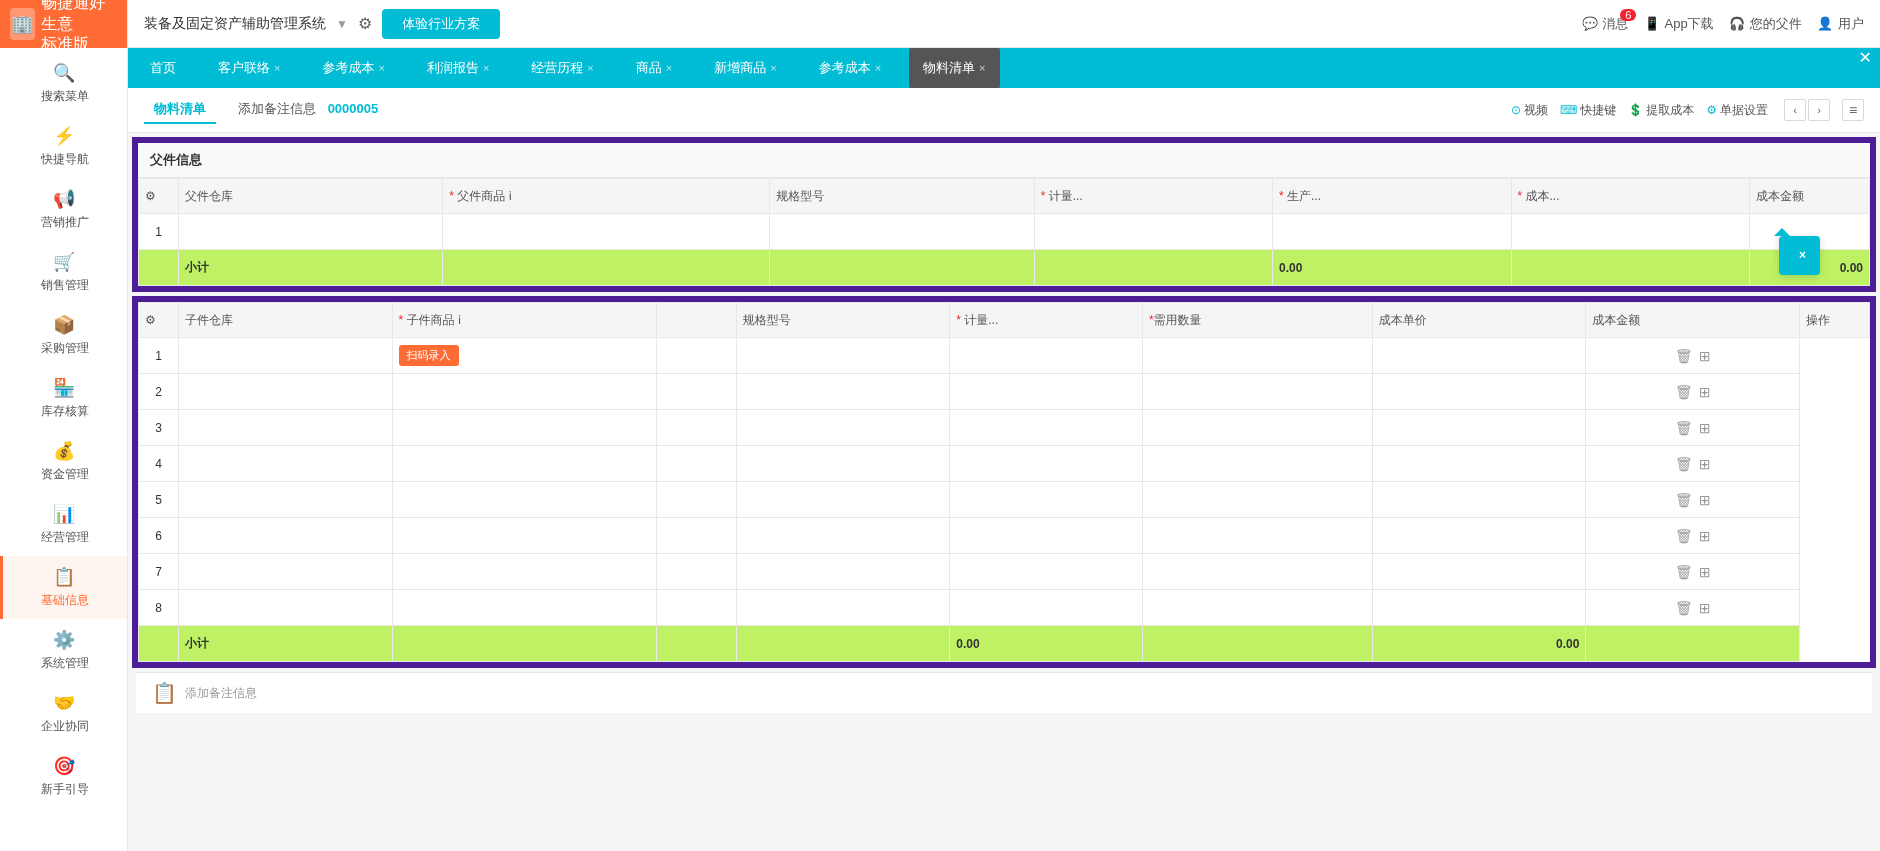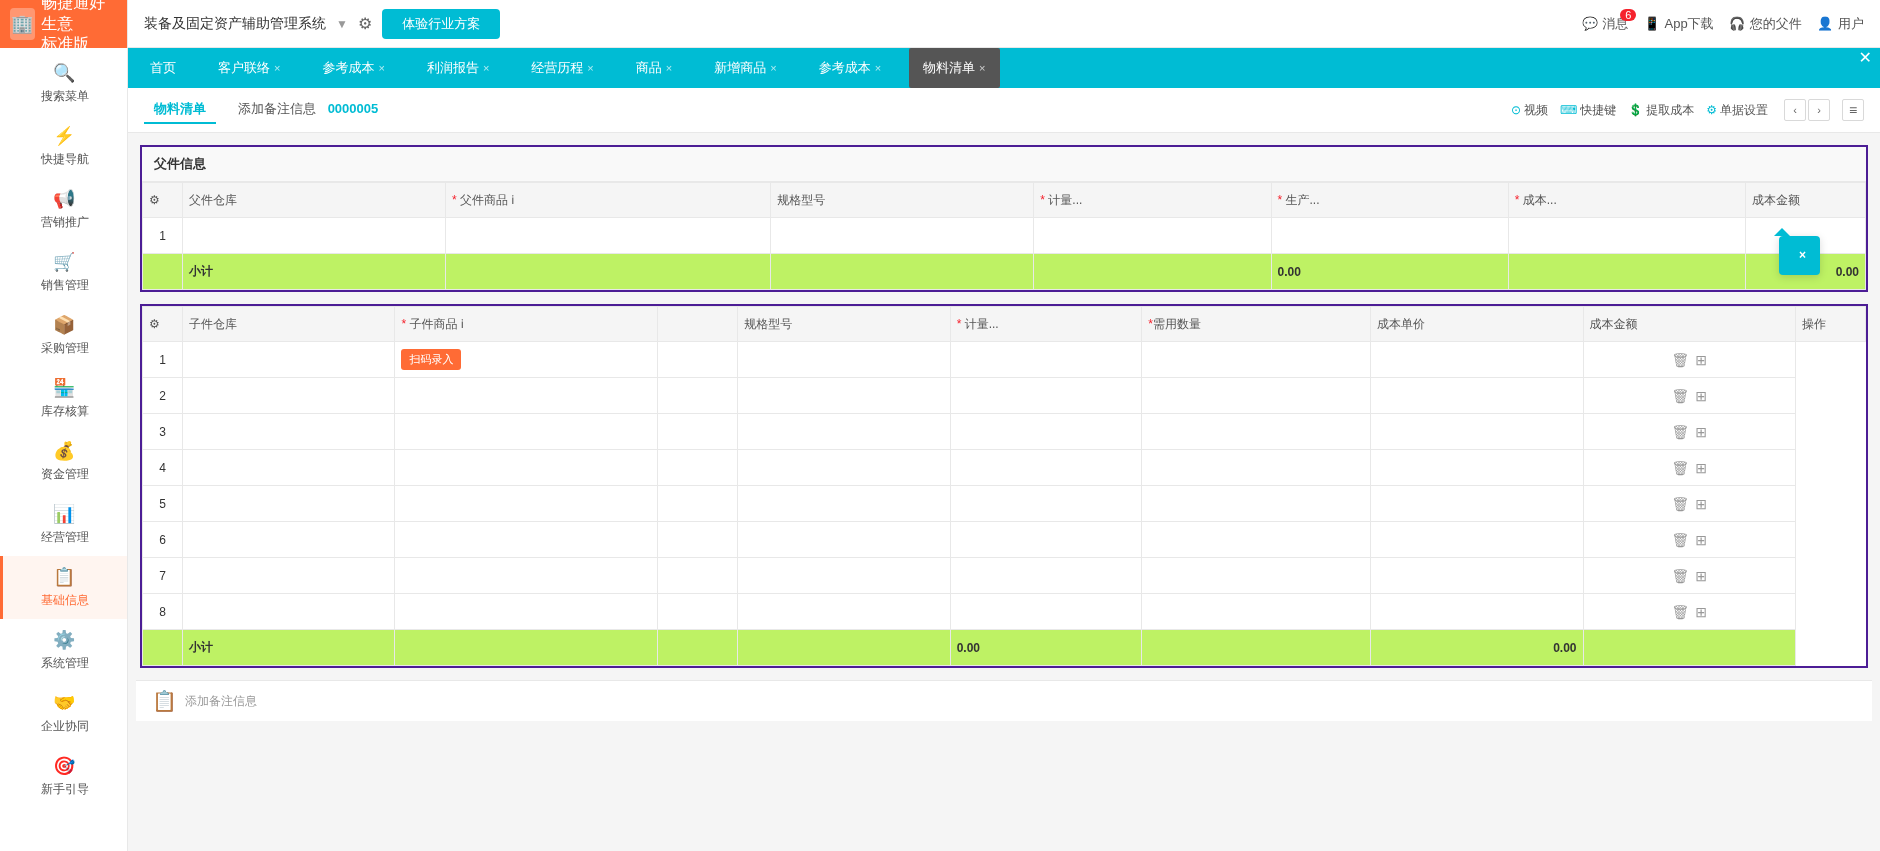--- a/index.html
+++ b/index.html
@@ -131,21 +131,21 @@
       color: #555;
       padding: 4px 10px;
       cursor: pointer;
       border-bottom: 2px solid transparent;
     }
     .sub-header-tab.active { color: #00bcd4; border-bottom-color: #00bcd4; font-weight: bold; }
     .sub-header-actions { margin-left: auto; display: flex; align-items: center; gap: 12px; font-size: 12px; color: #555; }
     .sub-header-action { display: flex; align-items: center; gap: 3px; cursor: pointer; }
 
     
-    .form-section { background: #fff; margin: 12px; border: 2px solid #4c1d95; }
+    .form-section { background: #fff; margin: 4px; border: 6px solid #4c1d95; }
     .section-title {
       background: #f9f9f9;
       padding: 8px 12px;
       font-size: 13px;
       font-weight: bold;
       color: #333;
       border-bottom: 1px solid #e8e8e8;
     }
 
     

